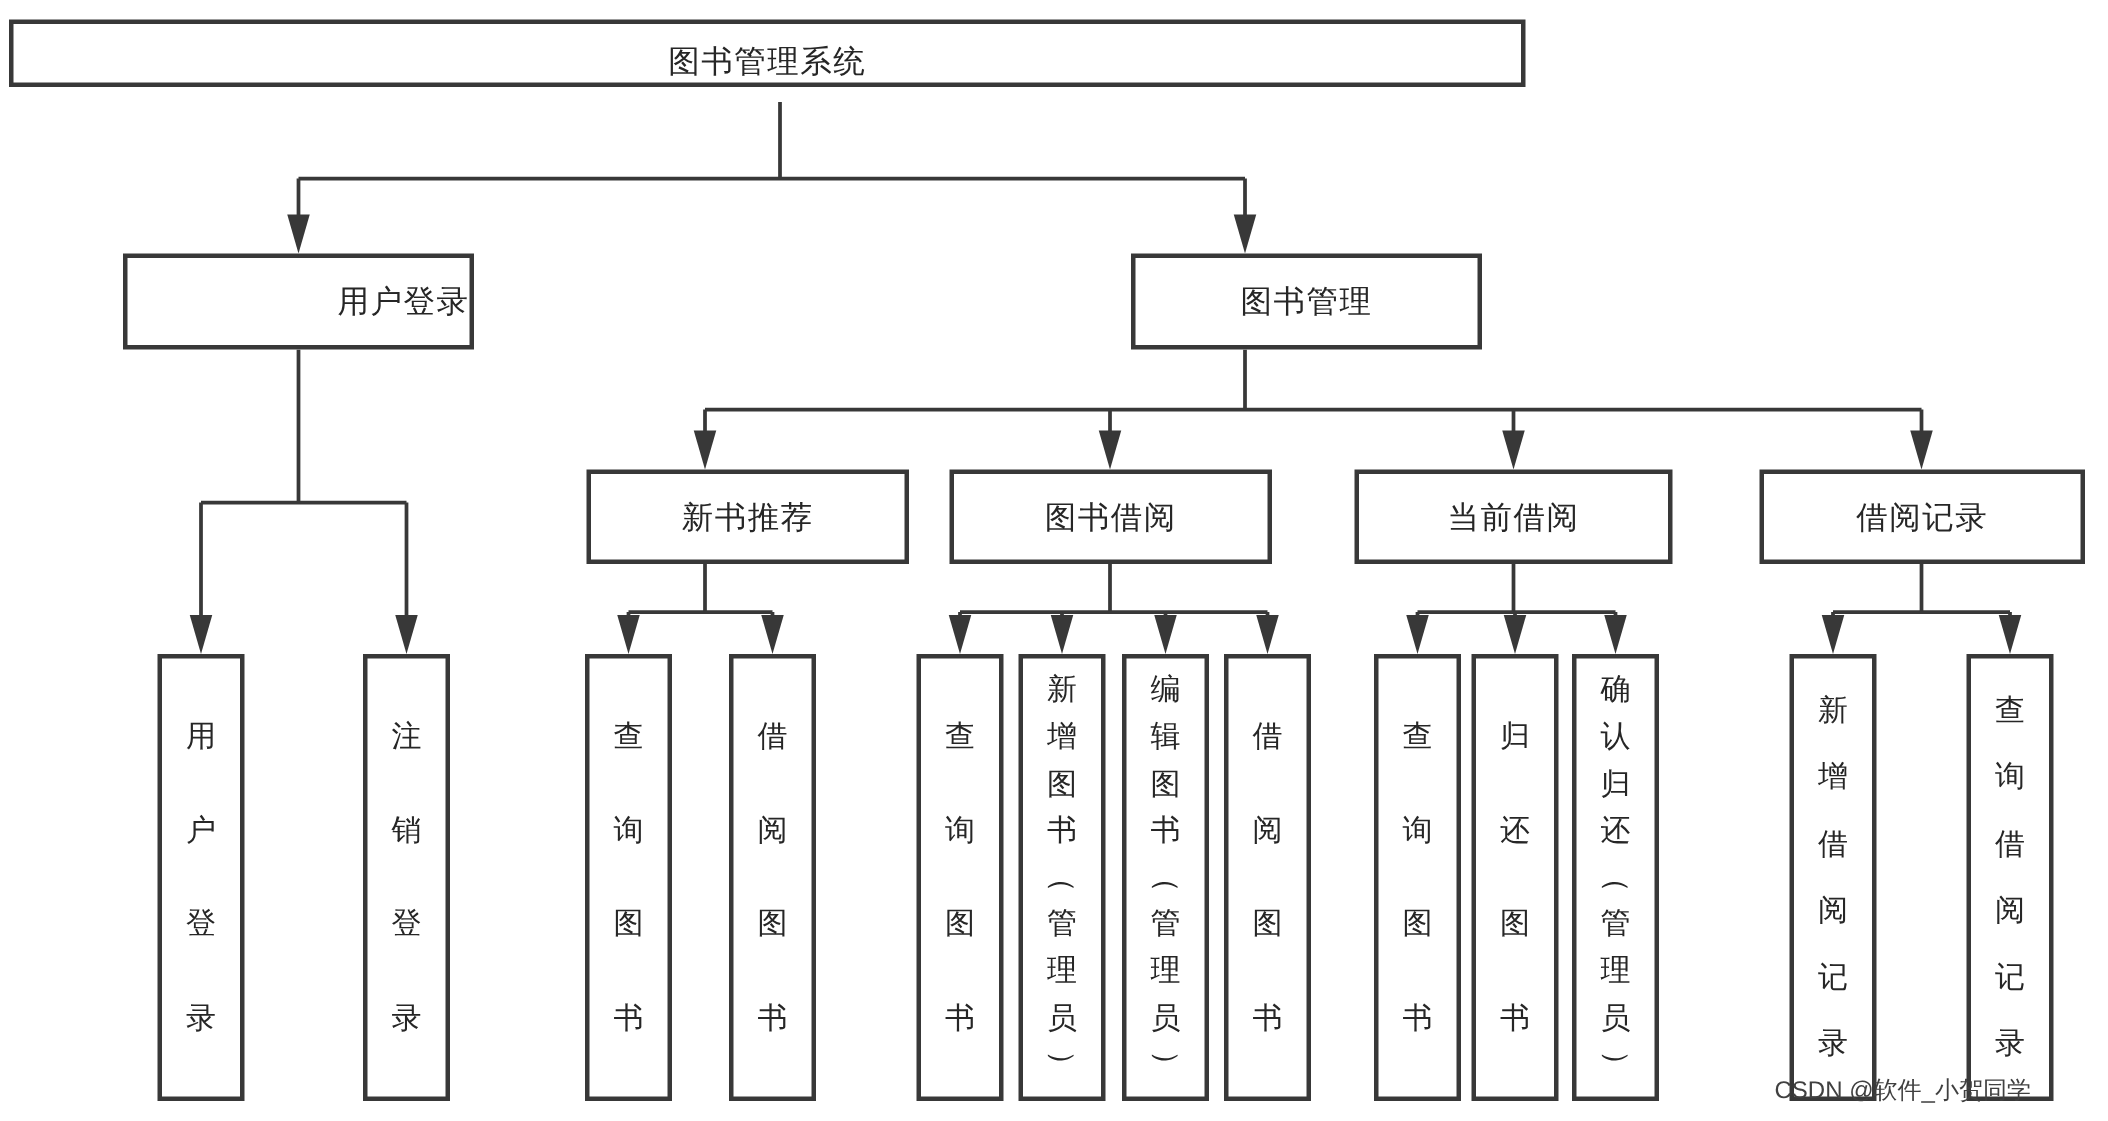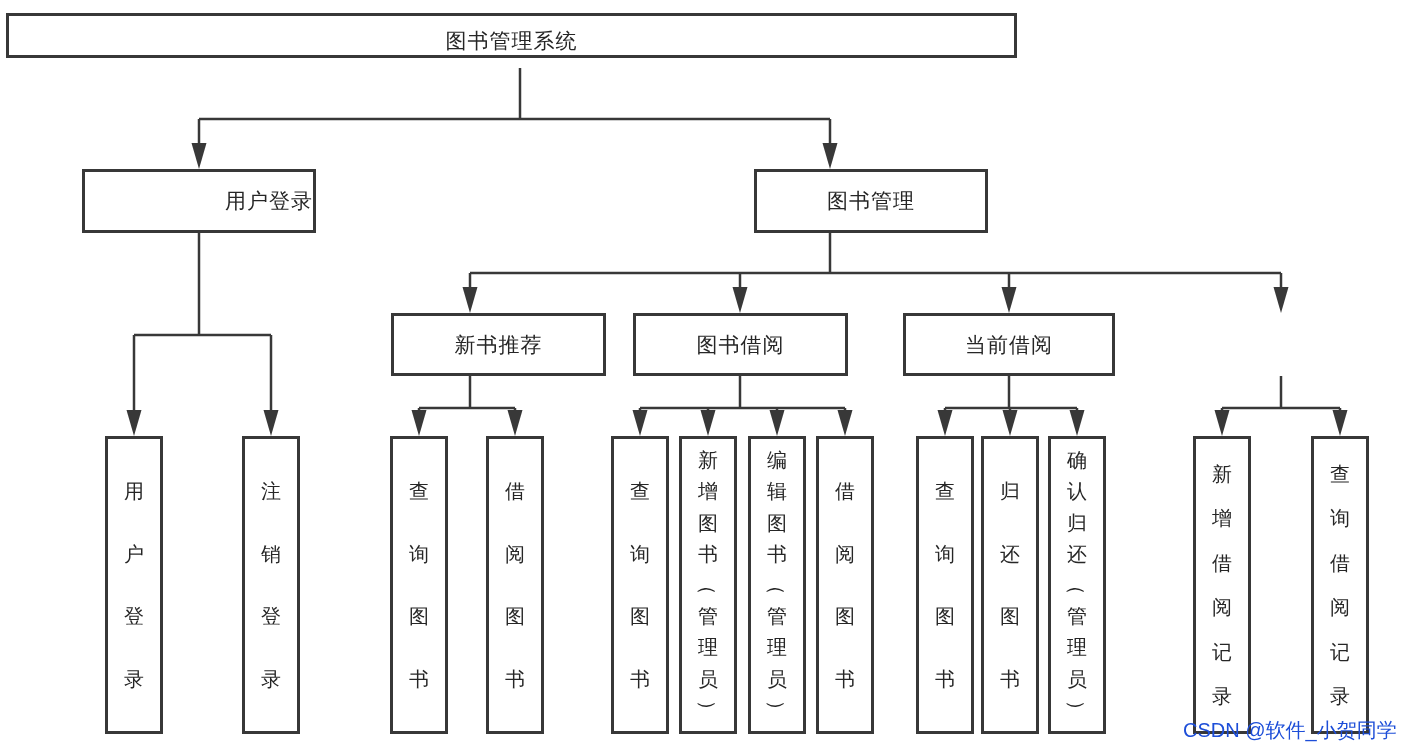--- a/index.html
+++ b/index.html
@@ -47,22 +47,22 @@
     color: #262626;
     line-height: 1;
   }
   .vtext span { display: block; }
   .vtext span.rot { transform: rotate(90deg); }
   .watermark {
     position: absolute;
     left: 1183px;
     top: 717px;
     z-index: 2;
-    font-size: 20px;
-    color: #1d4ed8;
+    font-size: 16px;
+    color: #404040;
     white-space: nowrap;
     text-align: center;
   }
 </style>
 </head>
 <body>
 
 <div class="canvas">
 
   <svg class="wires" width="1405" height="747" viewBox="0 0 1405 747" xmlns="http://www.w3.org/2000/svg">
@@ -144,20 +144,23 @@
 
   <div class="box lvl3" style="left:363px;width:215px;margin-left:28px;">
     <span class="hlabel">新书推荐</span>
   </div>
   <div class="box lvl3" style="left:903px;width:212px;">
     <span class="hlabel">当前借阅</span>
   </div>
   <div class="box lvl3" style="left:633px;width:215px;">
     <span class="hlabel">图书借阅</span>
   </div>
+  <div class="box lvl3" style="left:1173px;width:217px;">
+    <span class="hlabel">借阅记录</span>
+  </div>
 
   <div class="box leaf" style="left:105px;">
     <div class="vtext">
         <span>用</span>
         <span>户</span>
         <span>登</span>
         <span>录</span>
       </div>
   </div>
   <div class="box leaf" style="left:242px;">

